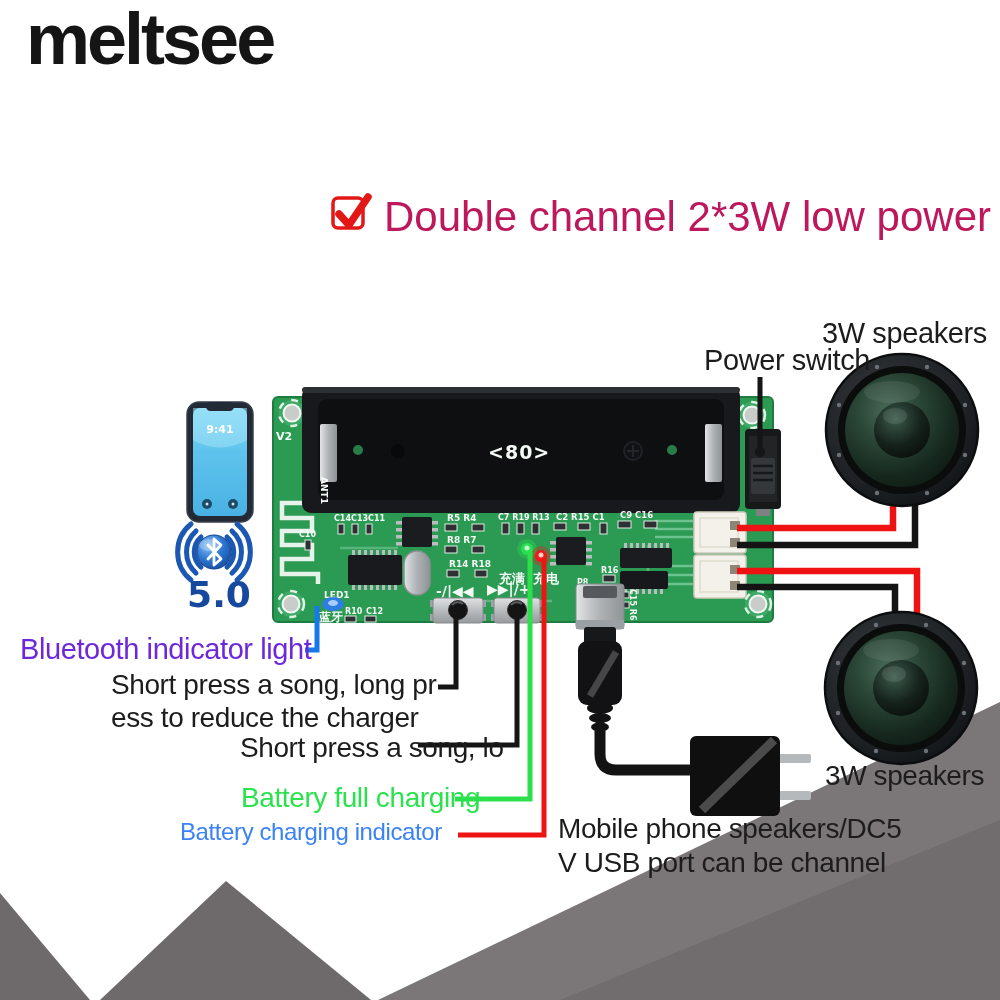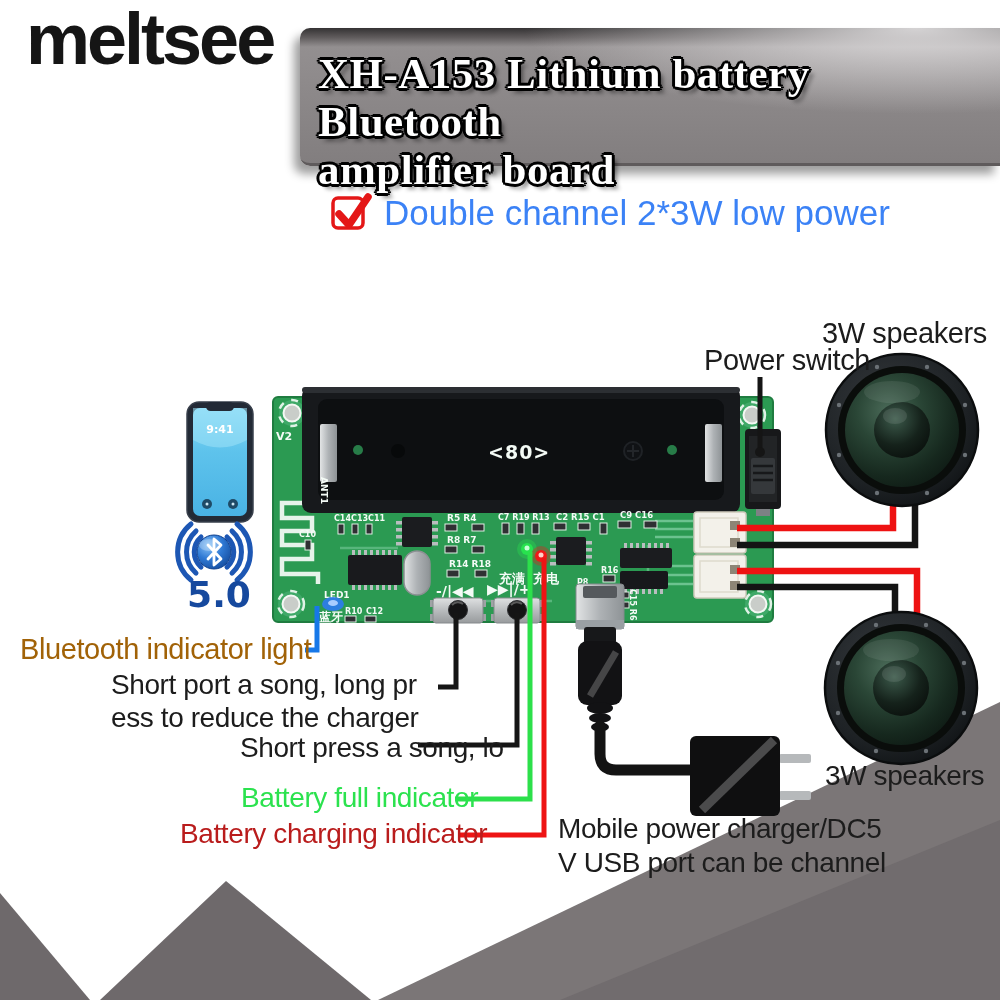--- a/index.html
+++ b/index.html
@@ -17,43 +17,39 @@
        linear-gradient(180deg,#343233 0%,#605c5d 7%,#938f90 14%,#8b8788 55%,#827e7f 100%);
      box-shadow:-6px 8px 10px rgba(0,0,0,.38);
      border-bottom:3px solid #5f5b5c;
      padding-left:18px;box-sizing:border-box;}
   .banner-line{font-family:"Liberation Serif",serif;font-weight:bold;color:#ffffff;
      font-size:43px;line-height:48px;letter-spacing:0.5px;
      text-shadow:3px 0 #000,-3px 0 #000,0 3px #000,0 -3px #000,
                  2px 2px #000,-2px -2px #000,2px -2px #000,-2px 2px #000,
                  5px 5px 4px rgba(0,0,0,.45);}
   #banner-line1{margin-top:22px;}
-  #feature-label{left:384px;top:193px;font-size:35px;letter-spacing:0;color:#3b82f6;}
+  #feature-label{left:384px;top:193px;font-size:42px;letter-spacing:0;color:#be185d;}
   #power-switch-label{left:672px;top:344px;font-size:29px;margin-left:32px;}
   #speakers-top-label{left:822px;top:317px;font-size:29px;}
-  #bt-indicator-label{left:20px;top:633px;font-size:29px;color:#a16207;}
+  #bt-indicator-label{left:20px;top:633px;font-size:29px;color:#6d28d9;}
   #prev-instruction{left:111px;top:668px;font-size:28px;line-height:33px;}
   #next-instruction{left:240px;top:731px;font-size:28px;line-height:33px;}
   #battery-full-label{left:241px;top:782px;font-size:28px;color:#2be24e;}
-  #battery-charging-label{left:180px;top:818px;font-size:28px;color:#b91c1c;}
+  #battery-charging-label{left:180px;top:818px;font-size:24px;color:#3b82f6;}
   #charger-label{left:558px;top:812px;font-size:28px;line-height:34px;}
   #speakers-bottom-label{left:825px;top:760px;font-size:28px;}
   .silk{font-family:"DejaVu Sans",sans-serif;fill:#f4fbf6;font-weight:bold;}
 </style>
 </head>
 <body>
 
 <div id="stage">
 
   <div id="brand-logo">meltsee</div>
 
-  <div id="title-banner">
-    <div id="banner-line1" class="banner-line">XH-A153 Lithium battery Bluetooth</div>
-    <div class="banner-line">amplifier board</div>
-  </div>
 
   <svg class="art" width="1000" height="1000" viewBox="0 0 1000 1000">
     <defs>
       <linearGradient id="silverV" x1="0" y1="0" x2="1" y2="0">
         <stop offset="0" stop-color="#e2e4e5"></stop>
           <stop offset="0.5" stop-color="#aeb2b5"></stop>
           <stop offset="1" stop-color="#8e9396"></stop>
       </linearGradient>
       <linearGradient id="silverH" x1="0" y1="0" x2="0" y2="1">
         <stop offset="0" stop-color="#dfe1e2"></stop>
@@ -390,27 +386,27 @@
       <rect x="333" y="198" width="30" height="30" rx="5" fill="none" stroke="#e41717" stroke-width="3.5"></rect>
       <path d="M339 214 L349 225 L368 197" stroke="#e41717" stroke-width="7.5" fill="none" stroke-linecap="round" stroke-linejoin="round"></path>
     </g>
   </svg>
 
   <div class="lbl" id="feature-label">Double channel 2*3W low power</div>
   <div class="lbl" id="power-switch-label">Power switch</div>
   <div class="lbl" id="speakers-top-label">3W speakers</div>
   <div class="lbl" id="bt-indicator-label">Bluetooth indicator light</div>
   <div class="lbl" id="prev-instruction">
-    <span class="ln">Short port a song, long pr</span>
+    <span class="ln">Short press a song, long pr</span>
     <span class="ln">ess to reduce the charger</span>
   </div>
   <div class="lbl" id="next-instruction">
     <span class="ln">Short press a song, lo</span>
   </div>
-  <div class="lbl" id="battery-full-label">Battery full indicator</div>
+  <div class="lbl" id="battery-full-label">Battery full charging</div>
   <div class="lbl" id="battery-charging-label">Battery charging indicator</div>
   <div class="lbl" id="charger-label">
-    <span class="ln">Mobile power charger/DC5</span>
+    <span class="ln">Mobile phone speakers/DC5</span>
     <span class="ln">V USB port can be channel</span>
   </div>
   <div class="lbl" id="speakers-bottom-label">3W speakers</div>
 
 </div>
 
 </body></html>

